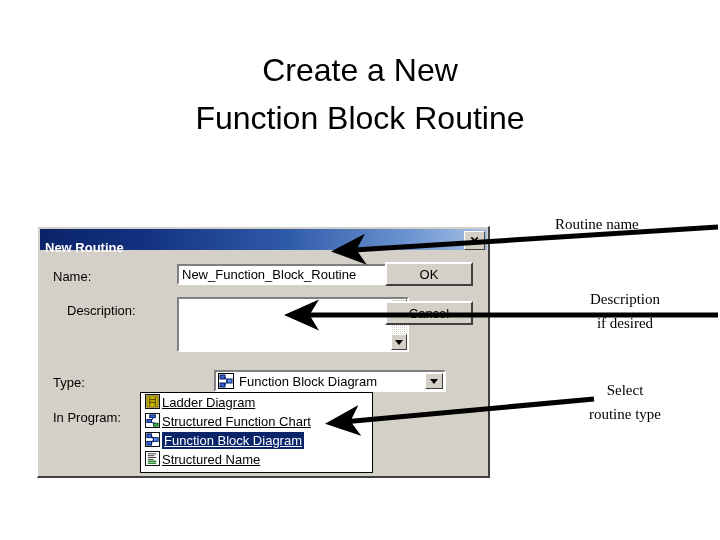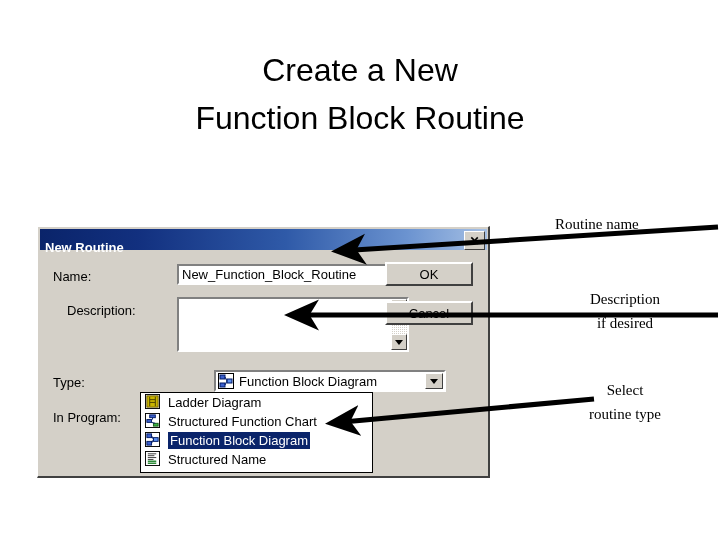--- a/index.html
+++ b/index.html
@@ -235,21 +235,22 @@
     align-items: center;
     padding-left: 4px;
     font-size: 13px;
     color: #000;
     white-space: nowrap;
   }
   .dropdown-item.selected {
     color: #ffffff;
   }
   .dropdown-item .item-label {
-    margin-left: 8px;
+    margin-left: 2px;
+    text-decoration: underline;
   }
   .dropdown-item.selected .item-label {
     background: #0a246a;
     color: #ffffff;
     padding: 1px 2px;
   }
 
   
   .dlg-button {
     position: absolute;

